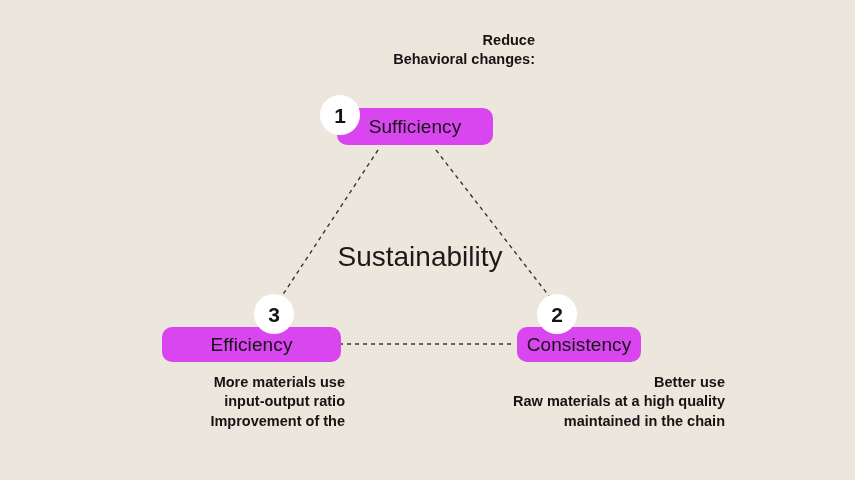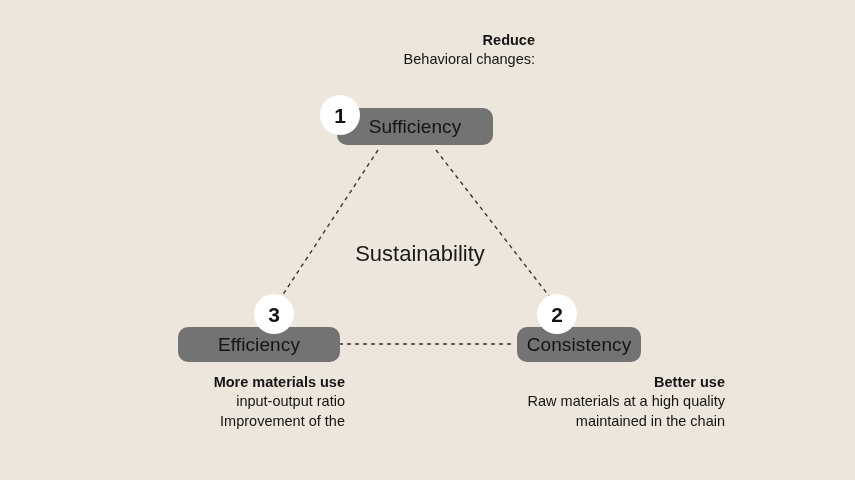--- a/index.html
+++ b/index.html
@@ -30,39 +30,39 @@
     height: 480px;
     pointer-events: none;
   }
 
   
   .node {
     position: absolute;
   }
   .pill {
     position: absolute;
-    background: #737373;
+    background: #d946ef;
     border-radius: 10px;
     display: flex;
     align-items: center;
     justify-content: center;
     box-sizing: border-box;
   }
   .pill-label {
     color: #141414;
     font-size: 19px;
     font-weight: 400;
     letter-spacing: 0.1px;
     white-space: nowrap;
     line-height: 1;
   }
 
   
   #node-sufficiency .pill { left: 337px; top: 108px; width: 156px; height: 37px; }
-  #node-efficiency  .pill { left: 178px; top: 327px; width: 162px; height: 35px; }
+  #node-efficiency  .pill { left: 162px; top: 327px; width: 179px; height: 35px; }
   #node-consistency .pill { left: 517px; top: 327px; width: 124px; height: 35px; }
 
   
   .badge {
     position: absolute;
     width: 40px;
     height: 40px;
     border-radius: 50%;
     background: #FFFFFF;
     display: flex;
@@ -87,36 +87,36 @@
     color: #141414;
     line-height: 1.33;
   }
   .caption-title {
     font-size: 14.5px;
     font-weight: 700;
     display: block;
   }
   .caption-line {
     font-size: 14.5px;
-    font-weight: 400;
+    font-weight: 700;
     display: block;
   }
 
   #caption-sufficiency { left: 295px; top: 31px; width: 240px; }
   #caption-efficiency  { left: 155px; top: 373px; width: 190px; }
   #caption-consistency { left: 470px; top: 373px; width: 255px; }
 
   
   #center-label {
     position: absolute;
     left: 300px;
     top: 243px;
     width: 240px;
     text-align: center;
-    font-size: 22px;
+    font-size: 28px;
     font-weight: 400;
     color: #1A1A1A;
     line-height: 1;
   }
 </style>
 </head>
 <body>
 
 <div id="diagram">
 

